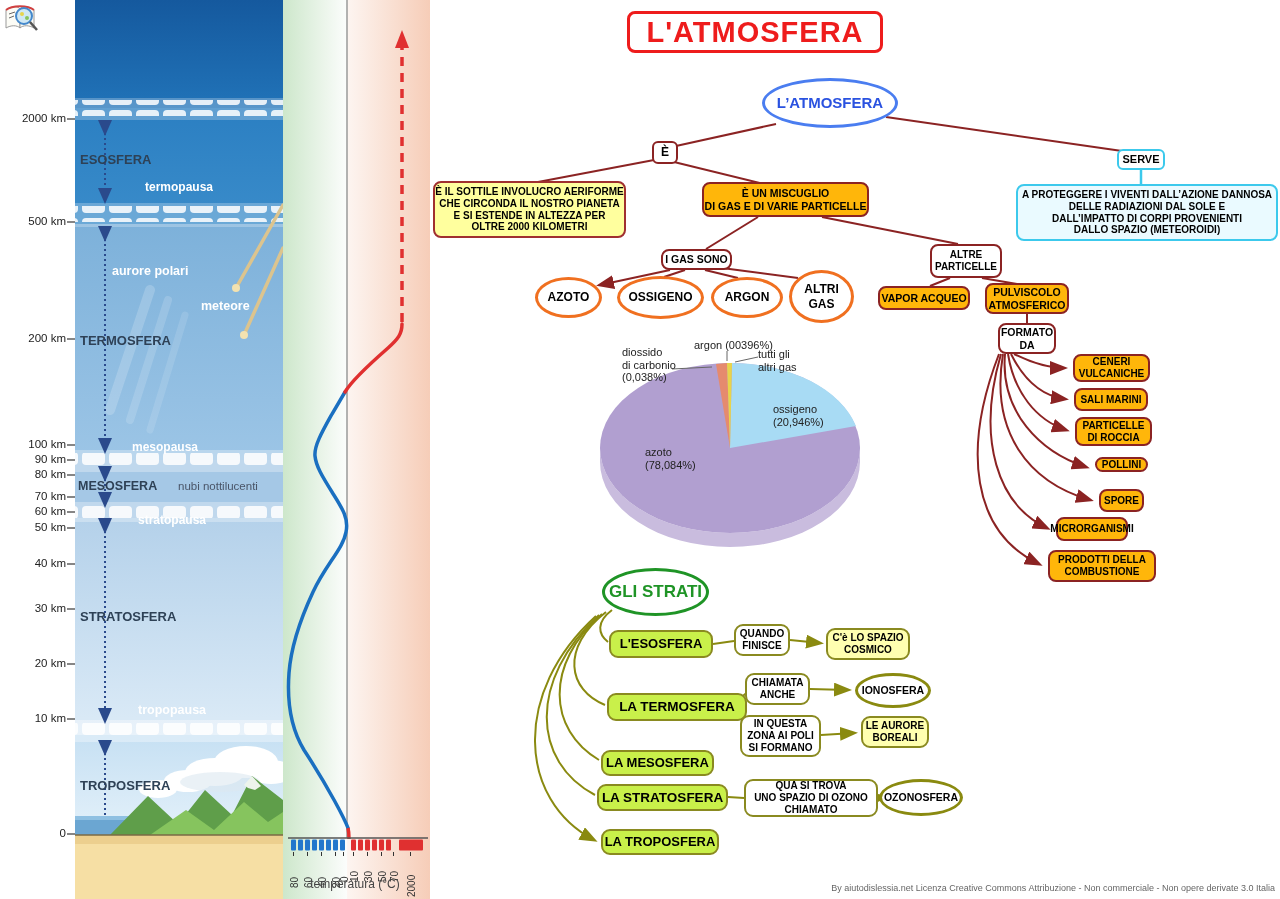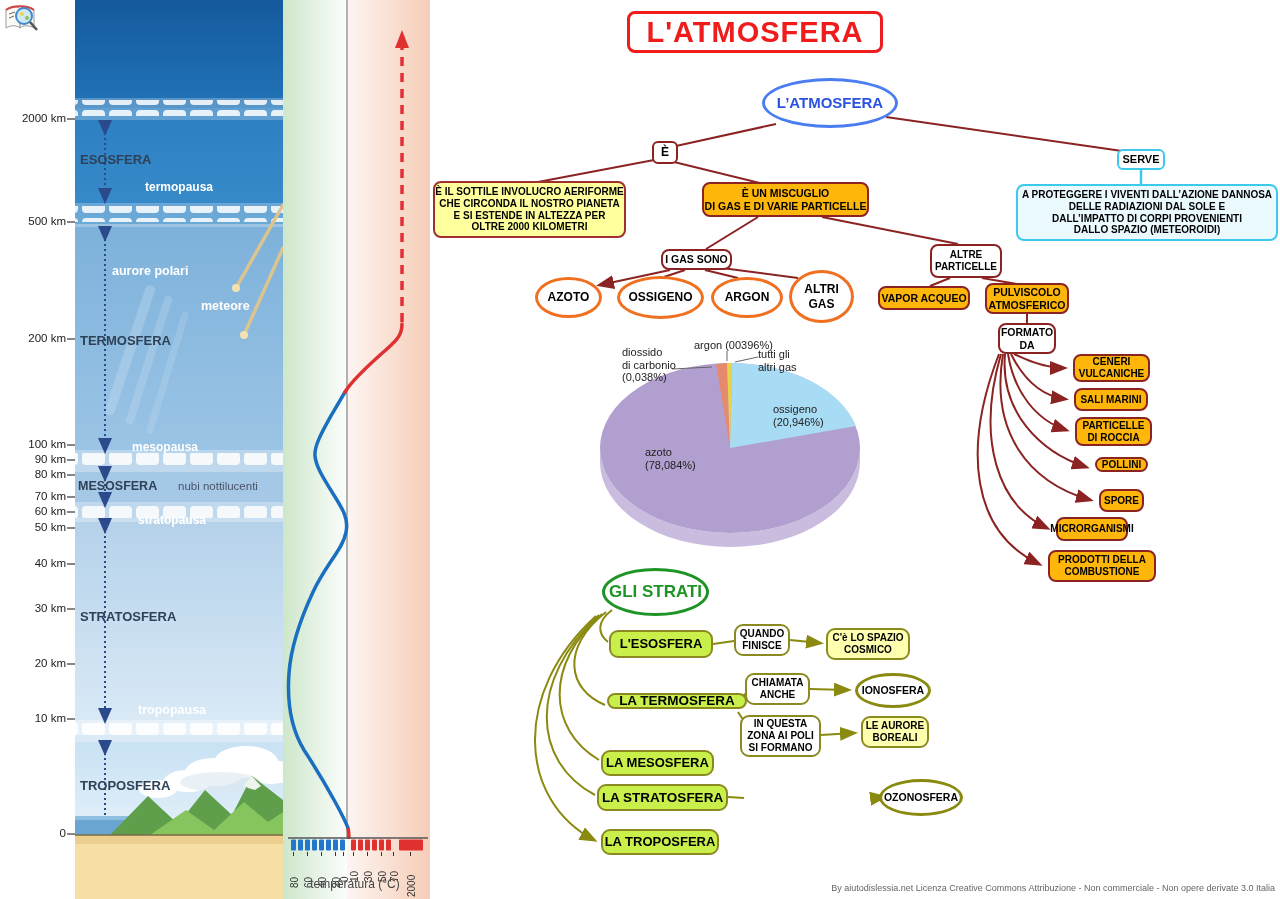--- a/index.html
+++ b/index.html
@@ -384,32 +384,35 @@
 altri gas</div>
 
   <div class="node ell ell-green" style="left:602px;top:568px;width:107px;height:48px;font-size:17px">GLI STRATI</div>
 
   <div class="node box-green" style="left:609px;top:630px;width:104px;height:28px;font-size:13px">L'ESOSFERA</div>
   <div class="node box-white-olive" style="left:734px;top:624px;width:56px;height:32px;font-size:10px">QUANDO
 FINISCE</div>
   <div class="node box-paleyellow" style="left:826px;top:628px;width:84px;height:32px;font-size:10px">C'è LO SPAZIO
 COSMICO</div>
 
-  <div class="node box-green" style="left:607px;top:693px;width:140px;height:16px;font-size:13.5px">LA TERMOSFERA</div>
+  <div class="node box-green" style="left:607px;top:693px;width:140px;height:28px;font-size:13.5px">LA TERMOSFERA</div>
   <div class="node box-white-olive" style="left:745px;top:673px;width:65px;height:32px;font-size:10px">CHIAMATA
 ANCHE</div>
   <div class="node ell ell-olive" style="left:855px;top:673px;width:76px;height:35px;font-size:10.5px">IONOSFERA</div>
   <div class="node box-white-olive" style="left:740px;top:715px;width:81px;height:42px;font-size:10px">IN QUESTA
 ZONA AI POLI
 SI FORMANO</div>
   <div class="node box-paleyellow" style="left:861px;top:716px;width:68px;height:32px;font-size:10px">LE AURORE
 BOREALI</div>
 
   <div class="node box-green" style="left:601px;top:750px;width:113px;height:26px;font-size:13px">LA MESOSFERA</div>
 
   <div class="node box-green" style="left:597px;top:784px;width:131px;height:27px;font-size:13.5px">LA STRATOSFERA</div>
+  <div class="node box-white-olive" style="left:744px;top:779px;width:134px;height:38px;font-size:10px">QUA SI TROVA
+UNO SPAZIO DI OZONO
+CHIAMATO</div>
   <div class="node ell ell-olive" style="left:879px;top:779px;width:84px;height:37px;font-size:10.5px">OZONOSFERA</div>
 
   <div class="node box-green" style="left:601px;top:829px;width:118px;height:26px;font-size:13px">LA TROPOSFERA</div>
 
   <div class="attribution">By aiutodislessia.net Licenza Creative Commons Attribuzione - Non commerciale - Non opere derivate 3.0 Italia</div>
 
 </div>
 
 </body></html>

